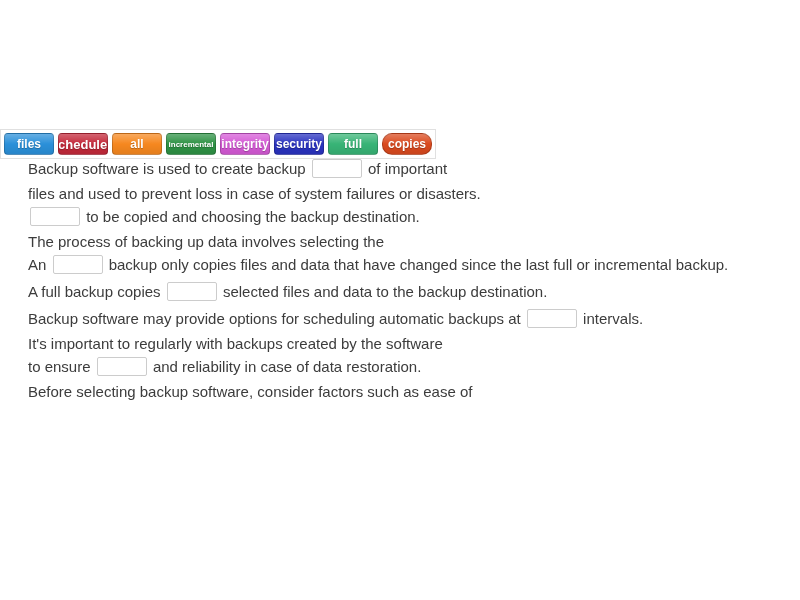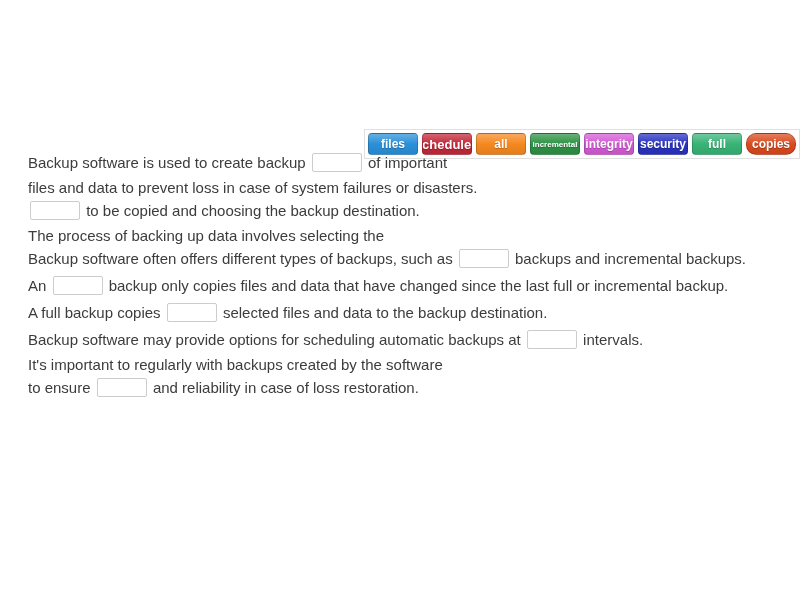--- a/index.html
+++ b/index.html
@@ -10,21 +10,21 @@
     background: #ffffff;
     font-family: "Liberation Sans", sans-serif;
     overflow: hidden;
   }
   .word-bank-wrap {
     position: absolute;
     top: 129px;
     left: 0;
     width: 800px;
     display: flex;
-    justify-content: flex-end;
+    justify-content: flex-start;
   }
   .word-bank {
     display: inline-flex;
     gap: 4px;
     padding: 3px;
     background: #ffffff;
     border: 1px solid #e0e0e0;
   }
   .chip {
     width: 50px;
@@ -39,21 +39,21 @@
     font-size: 12px;
     border-radius: 4px;
     border: 1px solid rgba(0,0,0,0.18);
     background-image: linear-gradient(to bottom, rgba(255,255,255,0.28), rgba(255,255,255,0) 50%, rgba(0,0,0,0.08));
     text-shadow: 0 1px 1px rgba(0,0,0,0.25);
     cursor: pointer;
     white-space: nowrap;
   }
   .passage {
     position: absolute;
-    top: 153px;
+    top: 159px;
     left: 28px;
     width: 760px;
     color: #3c3c3c;
     font-size: 15px;
   }
   .line {
     line-height: 16px;
     margin-bottom: 5px;
     white-space: pre-wrap;
   }
@@ -84,37 +84,35 @@
       <span class="chip" style="background-color: rgb(213, 90, 214);">integrity</span>
       <span class="chip" style="background-color: rgb(42, 51, 192);">security</span>
       <span class="chip" style="background-color: rgb(56, 180, 118);">full</span>
       <span class="chip" style="background-color: rgb(218, 74, 31); border-radius: 10px;">copies</span>
     </div>
 </div>
 
 <div class="passage">
     <div>
       <div class="line has-blank"><span>Backup software is used to create backup </span><span class="blank"></span><span> of important</span></div>
-      <div class="line"><span>files and data to prevent loss in case of system failures or disasters.</span></div>
+      <div class="line"><span>files and used to prevent loss in case of system failures or disasters.</span></div>
     </div>
     <div>
       <div class="line has-blank"><span class="blank"></span><span> to be copied and choosing the backup destination.</span></div>
       <div class="line"><span>The process of backing up data involves selecting the</span></div>
-    </div>
-    <div>
-      <div class="line has-blank"><span>Backup software often offers different types of backups, such as </span><span class="blank"></span><span> backups and incremental backups.</span></div>
     </div>
     <div>
       <div class="line has-blank"><span>An </span><span class="blank"></span><span> backup only copies files and data that have changed since the last full or incremental backup.</span></div>
     </div>
     <div>
       <div class="line has-blank"><span>A full backup copies </span><span class="blank"></span><span> selected files and data to the backup destination.</span></div>
     </div>
     <div>
       <div class="line has-blank"><span>Backup software may provide options for scheduling automatic backups at </span><span class="blank"></span><span> intervals.</span></div>
     </div>
     <div>
       <div class="line"><span>It's important to regularly with backups created by the software</span></div>
-      <div class="line has-blank"><span>to ensure </span><span class="blank"></span><span> and reliability in case of loss restoration.</span></div>
+      <div class="line has-blank"><span>to ensure </span><span class="blank"></span><span> and reliability in case of data restoration.</span></div>
     </div>
     <div>
+      <div class="line"><span>Before selecting backup software, consider factors such as ease of</span></div>
     </div>
   </div>
 
 </body></html>

